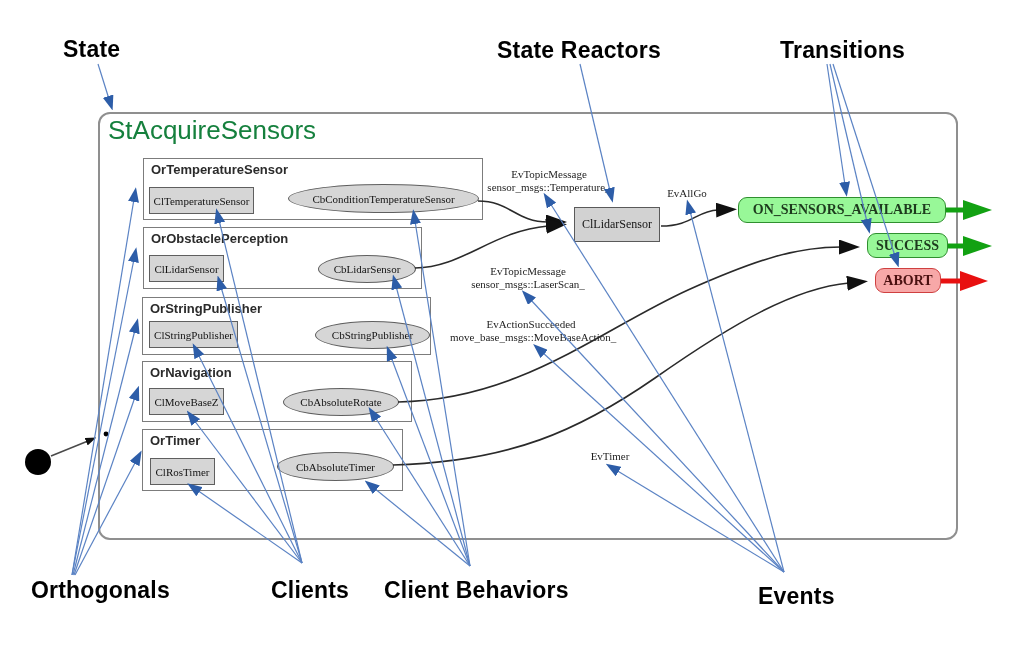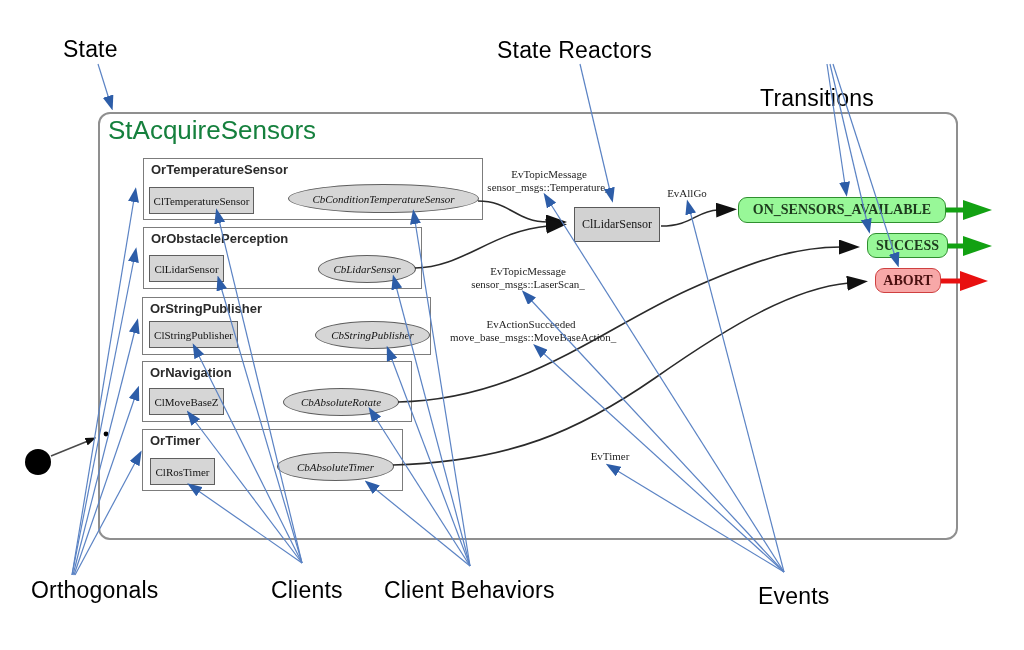--- a/index.html
+++ b/index.html
@@ -3,21 +3,21 @@
 <meta charset="utf-8">
 <style>
   * { margin:0; padding:0; box-sizing:border-box; }
   html,body { background:#ffffff; }
   #canvas {
     position:relative; width:1024px; height:650px; background:#fff; overflow:hidden;
     font-family:"Liberation Sans", sans-serif;
   }
   
   .biglabel {
-    position:absolute; font-size:23px; font-weight:400; color:#000;
+    position:absolute; font-size:23px; font-weight:700; color:#000;
     white-space:nowrap; letter-spacing:0.2px;
   }
   
   #state-box {
     position:absolute; left:98px; top:112px; width:860px; height:428px;
     border:2px solid #8f8f8f; border-radius:12px; background:#fff;
   }
   #state-title {
     position:absolute; left:108px; top:115px; font-size:26px; font-weight:400;
     color:#15803d; white-space:nowrap;
@@ -27,21 +27,21 @@
   .orth-title {
     position:absolute; left:7px; top:3px; font-size:13px; font-weight:700;
     color:#2b2b2b; white-space:nowrap;
   }
   .node {
     position:absolute; display:flex; align-items:center; justify-content:center;
     font-family:"Liberation Serif", serif; font-size:11px; color:#141414;
     background:var(--node_fill,#d6d6d6); border:1.5px solid var(--node_border,#5f5f5f);
     white-space:nowrap;
   }
-  .behavior { border-radius:50%;font-style:italic; }
+  .behavior { border-radius:50%; }
   .o1 { left:143px; top:158px; width:340px; height:62px; }
   .o1 .client   { left:5px;  top:28px; width:105px; height:27px; }
   .o1 .behavior { left:144px; top:25px; width:191px; height:29px; }
   .o2 { left:143px; top:227px; width:279px; height:62px; }
   .o2 .client   { left:5px;  top:27px; width:75px; height:27px; }
   .o2 .behavior { left:174px; top:27px; width:98px; height:28px; }
   .o3 { left:142px; top:297px; width:289px; height:58px;padding-left:8px; }
   .o3 .client   { left:6px;  top:23px; width:89px; height:27px; }
   .o3 .behavior { left:172px; top:23px; width:115px; height:28px; }
   .o4 { left:142px; top:361px; width:270px; height:61px; }
@@ -85,21 +85,21 @@
   .init  { stroke:#4a4a4a; stroke-width:1.5; fill:none; }
   .garrow{ stroke:var(--green_arrow,#12a112); stroke-width:5; }
   .gpoly { fill:var(--green_arrow,#12a112); }
   .rarrow{ stroke:var(--red_arrow,#e81010); stroke-width:5; }
   .rpoly { fill:var(--red_arrow,#e81010); }
   .bluehead  { fill:var(--blue_arrow,#2d5da8); }
   .blackhead { fill:#101010; }
   
   .lbl-state  { left:63px;  top:36px; }
   .lbl-sreact { left:497px; top:37px; }
-  .lbl-trans  { left:760px; top:37px;margin-top:48px; }
+  .lbl-trans  { left:780px; top:37px; }
   .lbl-orth   { left:31px;  top:577px; }
   .lbl-cli    { left:271px; top:577px; }
   .lbl-cb     { left:384px; top:577px; }
   .lbl-ev     { left:758px; top:583px; }
 </style>
 </head>
 <body>
 
 <div id="canvas">
 

